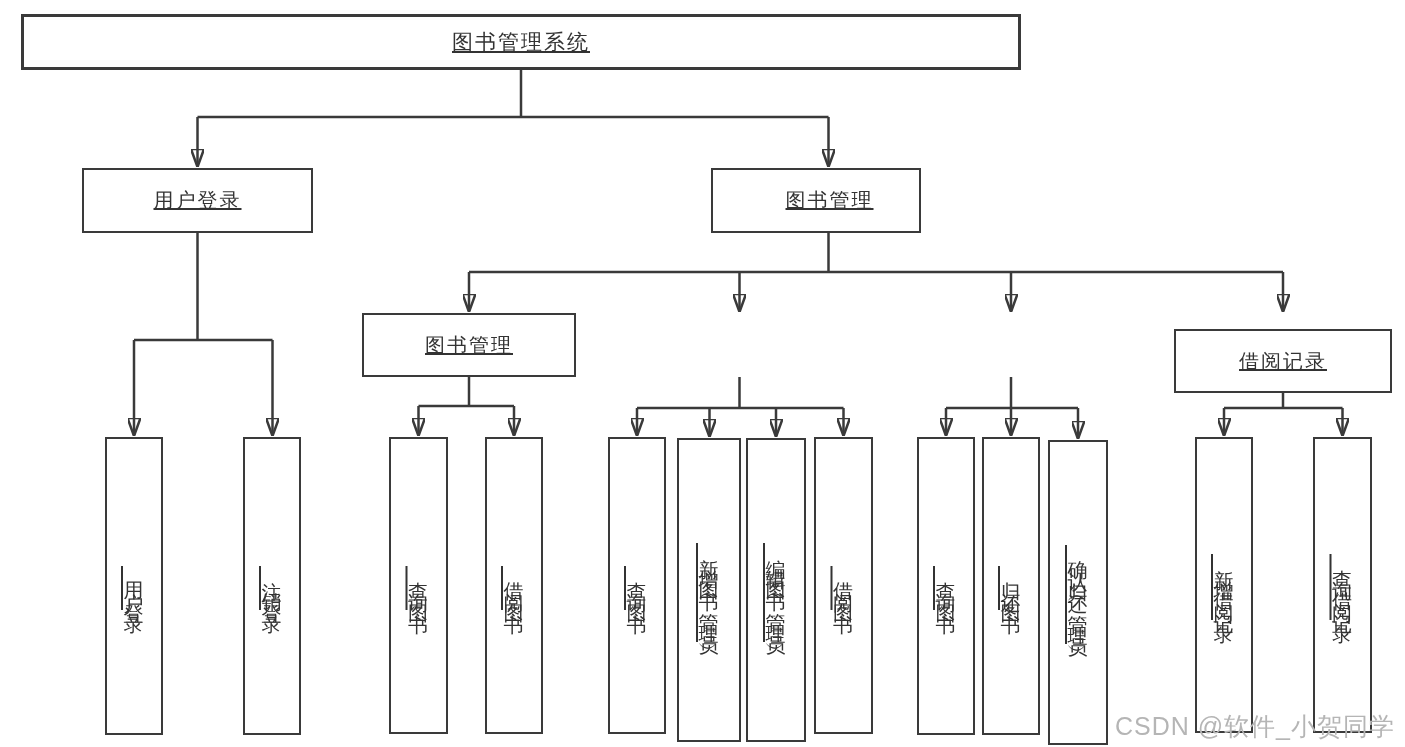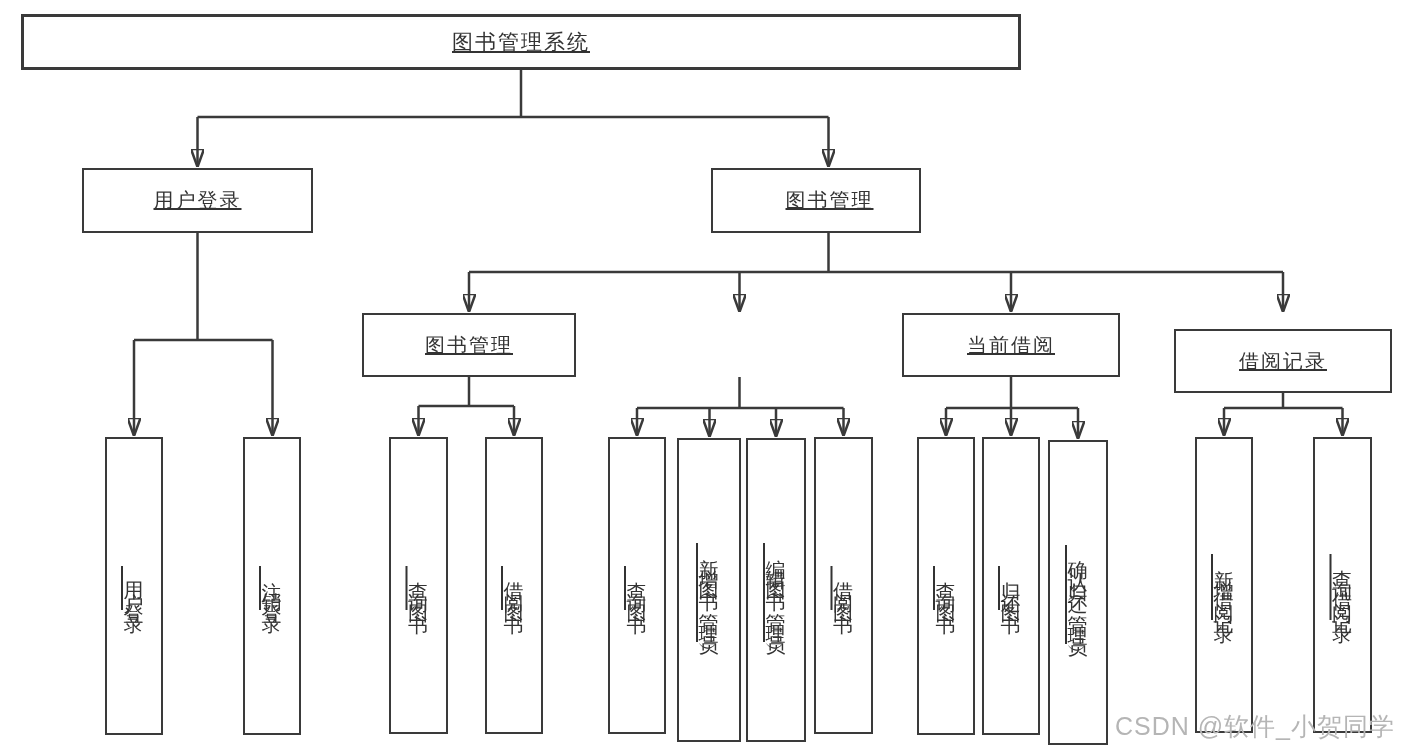--- a/index.html
+++ b/index.html
@@ -122,21 +122,20 @@
       <path d="M1342.5,408 L1342.5,435" marker-end="url(#arrow)"></path>
     </g>
   </svg>
 
   <div class="box root-box" style="left:21px; top:14px; width:1000px; height:56px;">图书管理系统</div>
 
   <div class="box h-box" style="left:82px; top:168px; width:231px; height:65px;">用户登录</div>
   <div class="box h-box" style="left:711px; top:168px; width:210px; height:65px;padding-left:27px;">图书管理</div>
 
   <div class="box h-box" style="left:362px; top:313px; width:214px; height:64px;">图书管理</div>
-  <div class="box h-box" style="left:902px; top:313px; width:218px; height:64px;">当前借阅</div>
   <div class="box h-box" style="left:1174px; top:329px; width:218px; height:64px;">借阅记录</div>
 
   <div class="box v-box" style="left:105px; top:437px; width:58px; height:298px;">用户登录</div>
   <div class="box v-box" style="left:243px; top:437px; width:58px; height:298px;">注销登录</div>
 
   <div class="box v-box" style="left:389px; top:437px; width:59px; height:297px;">查询图书</div>
   <div class="box v-box" style="left:485px; top:437px; width:58px; height:297px;">借阅图书</div>
 
   <div class="box v-box" style="left:608px; top:437px; width:58px; height:297px;">查询图书</div>
   <div class="box v-box" style="left:677px; top:438px; width:64px; height:304px;">新增图书（管理员）</div>

